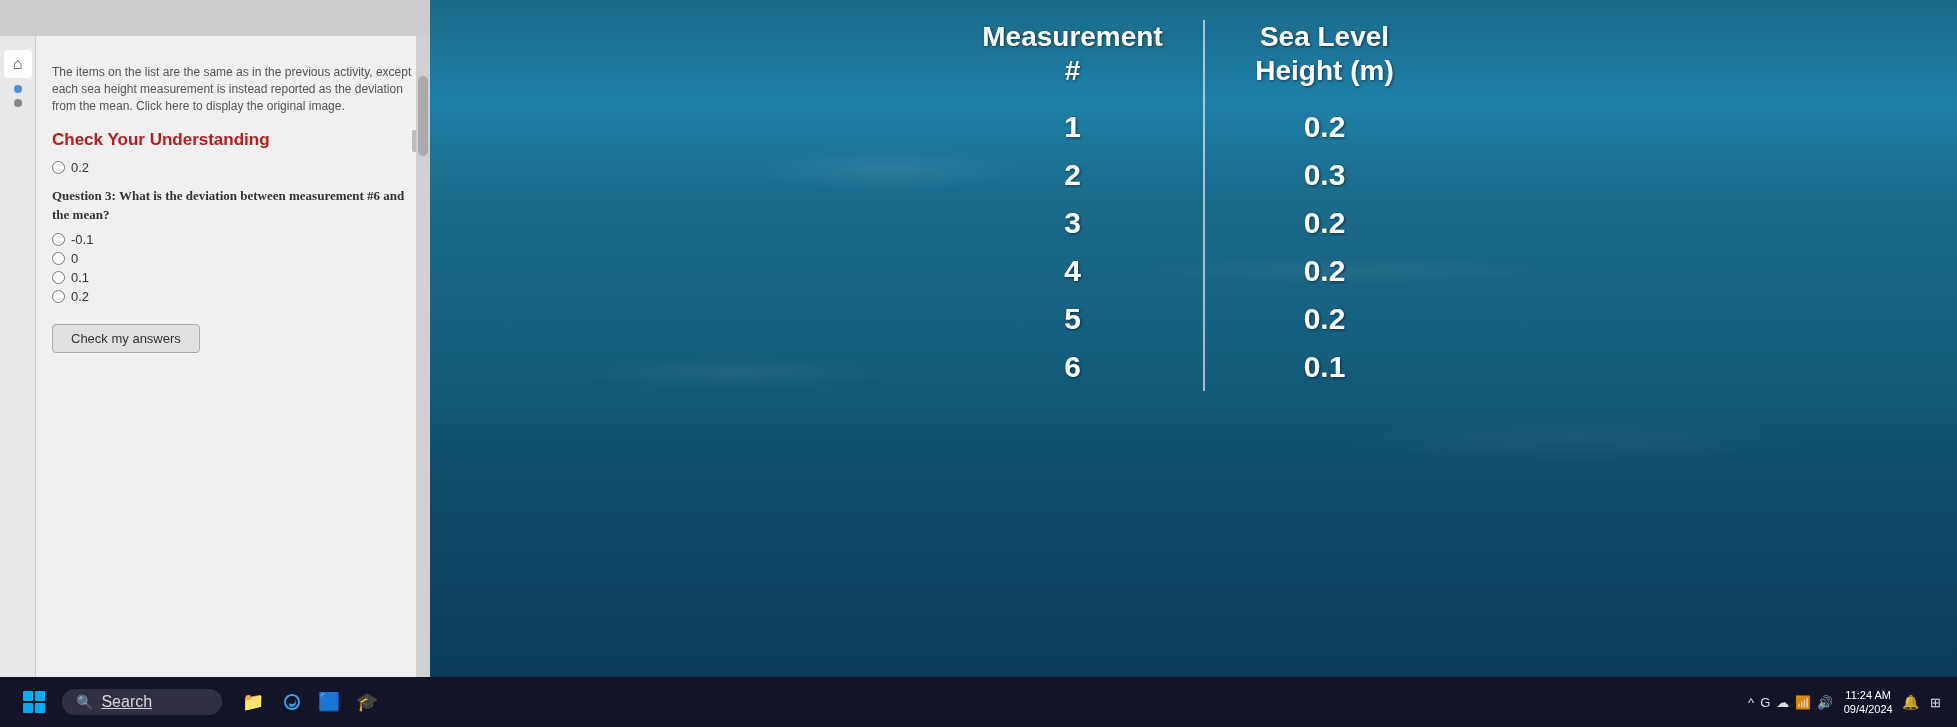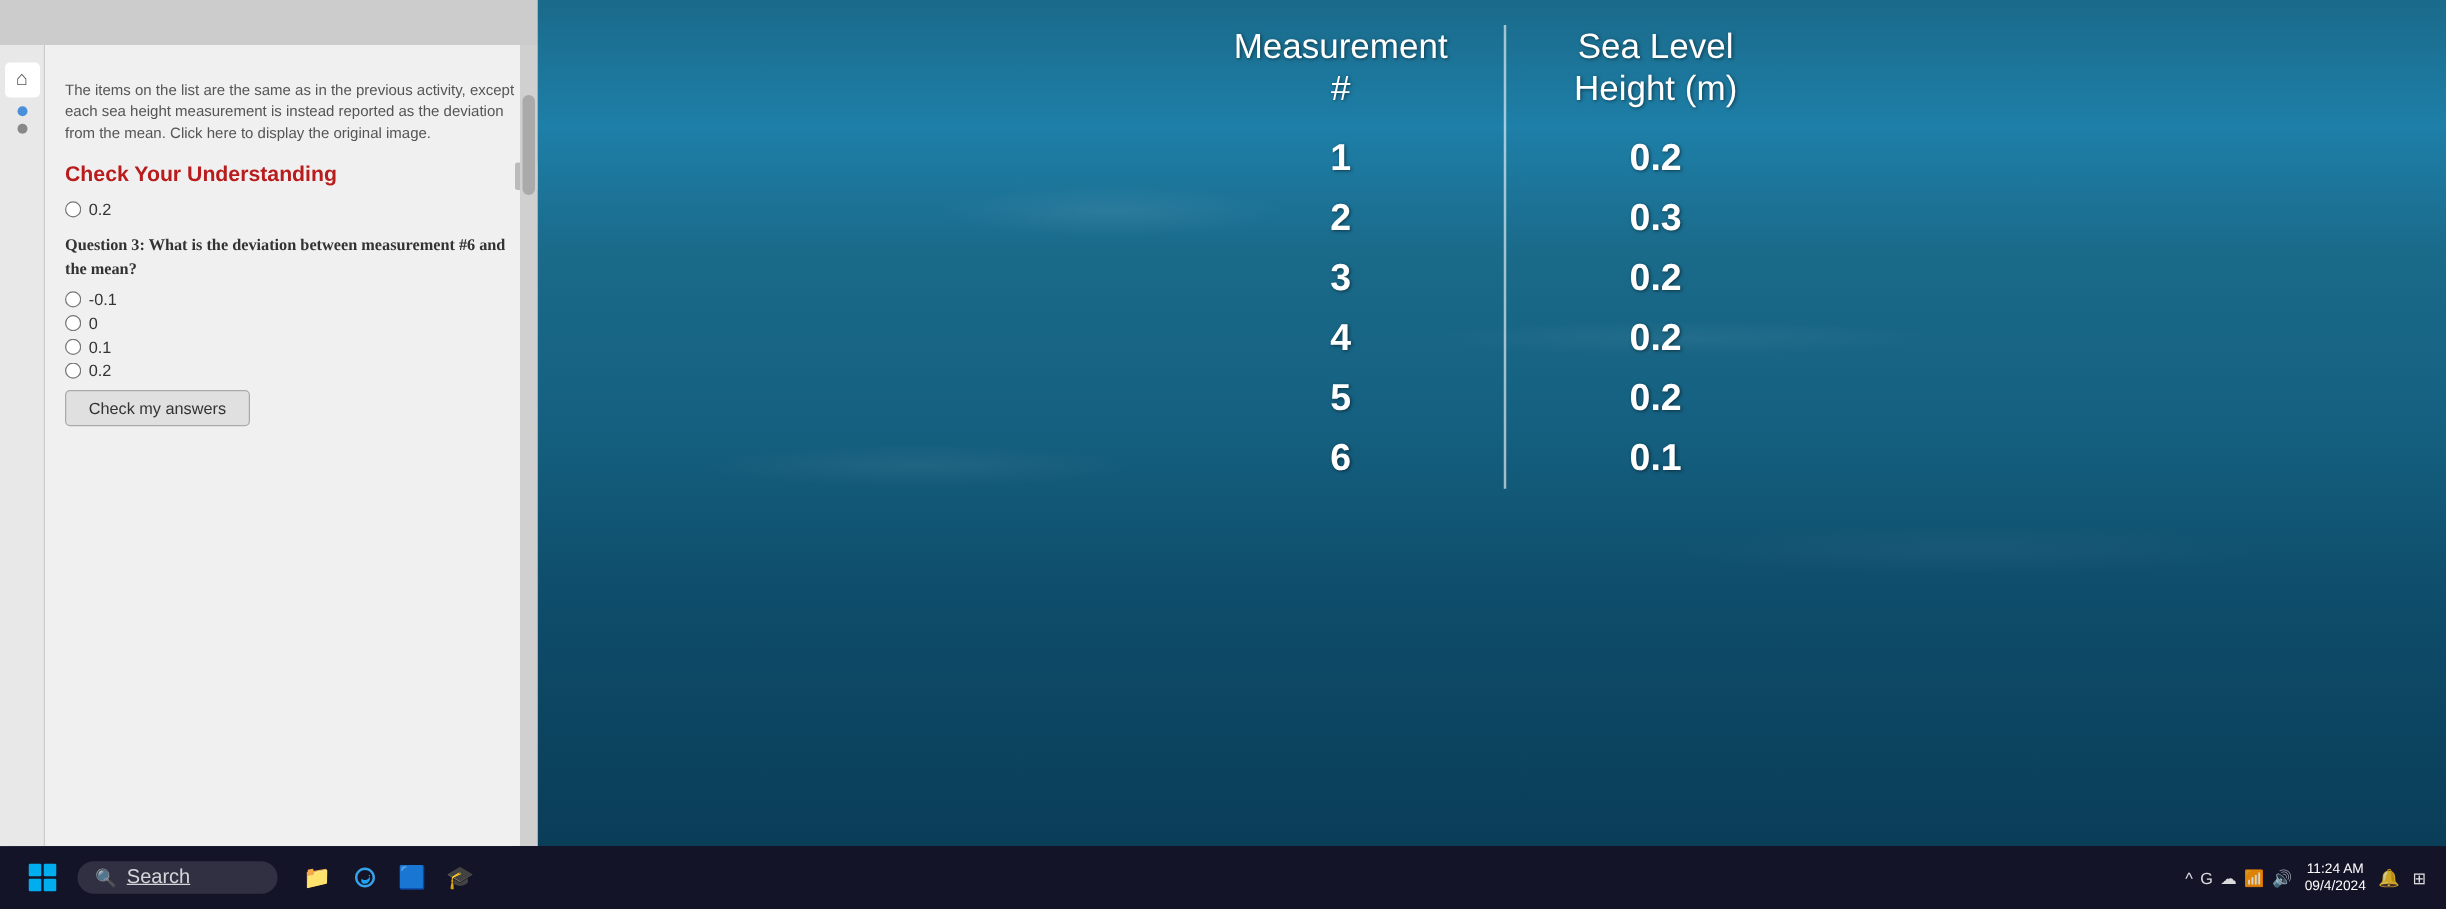--- a/index.html
+++ b/index.html
@@ -141,21 +141,21 @@
     .question-text {
       font-size: 13px;
       font-weight: bold;
       color: #333;
       margin: 12px 0 8px 0;
       line-height: 1.4;
       font-family: Liberation Serif, serif;
     }
 
     .check-btn {
-      margin-top: 4px;
+      margin-top: 16px;
       padding: 6px 18px;
       background: #e0e0e0;
       border: 1px solid #aaa;
       border-radius: 4px;
       font-size: 13px;
       cursor: pointer;
       color: #333;
     }
 
     
@@ -243,21 +243,21 @@
 
     .col-height {
       display: flex;
       flex-direction: column;
       align-items: center;
       min-width: 200px;
     }
 
     .col-header {
       font-size: 28px;
-      font-weight: normal;
+      font-weight: bold;
       color: white;
       text-shadow: 1px 1px 3px rgba(0,0,0,0.5);
       line-height: 1.2;
       margin-bottom: 16px;
       text-align: center;
     }
 
     .col-value {
       font-size: 30px;
       font-weight: bold;

